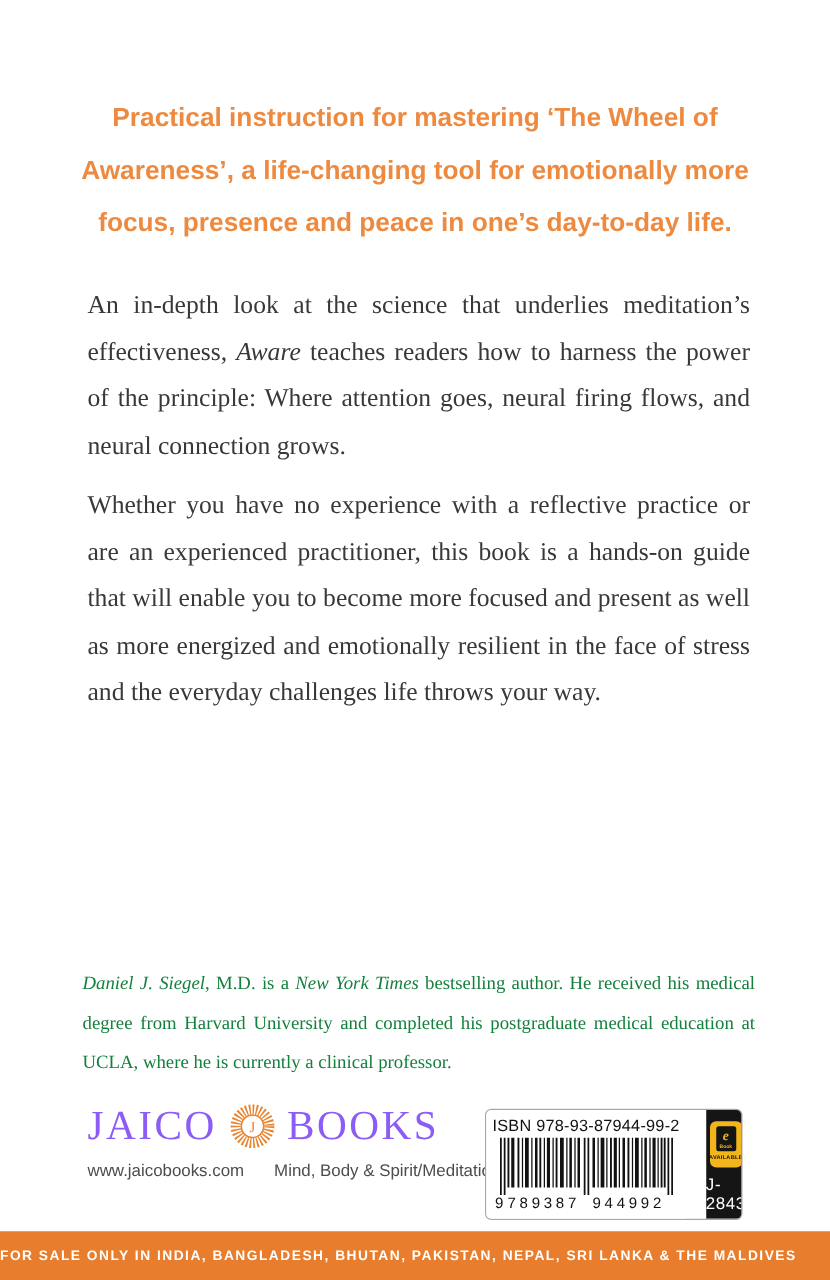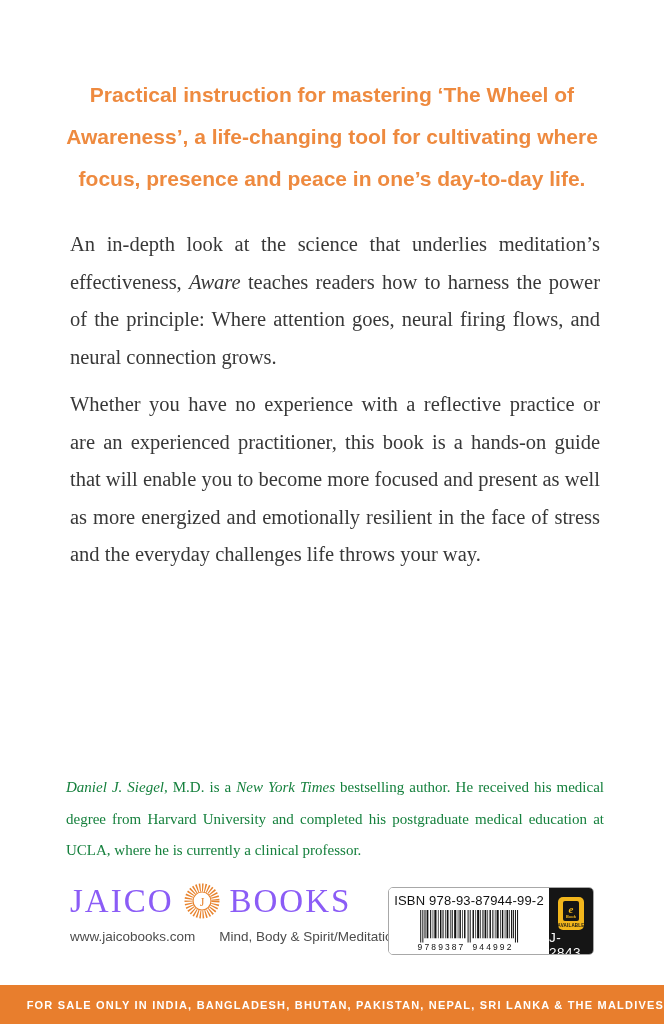--- a/index.html
+++ b/index.html
@@ -43,23 +43,23 @@
     font-size:33px;line-height:38px;color:#8b5cf6;letter-spacing:2px;
   }
   .logo-sub{
     margin-top:9px;display:flex;gap:24px;
     font-family:"Liberation Sans",sans-serif;
     font-size:13.5px;color:#4c4c4c;white-space:nowrap;
   }
 
   
   .barcode-box{
-    position:absolute;left:388px;top:887px;width:206px;height:68px;
+    position:absolute;left:388px;top:887px;width:206px;height:89px;
     display:flex;border:1px solid #a8a8a8;border-radius:5px;
-    overflow:hidden;background:#fff;box-sizing:border-box;
+    overflow:hidden;background:#fff;box-sizing:border-box;gap:16px;
   }
   .barcode-white{
     width:160px;background:#ffffff;
     padding:5px 5px 3px;box-sizing:border-box;
     display:flex;flex-direction:column;align-items:center;
   }
   .isbn-label{
     font-family:"Liberation Sans",sans-serif;
     font-size:13px;color:#111;white-space:nowrap;letter-spacing:.2px;
   }
@@ -82,35 +82,35 @@
   .ebook-book{color:#f2b61c;font-family:"Liberation Sans",sans-serif;font-weight:bold;font-size:4px;line-height:5px;}
   .ebook-avail{color:#151515;font-family:"Liberation Sans",sans-serif;font-weight:bold;font-size:4.5px;line-height:5px;margin-top:2px;letter-spacing:.2px;}
   .panel-code{
     color:#ffffff;font-family:"Liberation Sans",sans-serif;
     font-size:13.5px;letter-spacing:.5px;
   }
 
   
   .banner{
     position:absolute;left:0;right:0;bottom:0;height:39px;
-    background:#e87e2d;display:flex;align-items:center;justify-content:flex-end;
+    background:#e87e2d;display:flex;align-items:center;justify-content:flex-start;
   }
   .banner span{
     color:#ffffff;font-family:"Liberation Sans",sans-serif;
     font-weight:bold;font-size:11px;letter-spacing:1.2px;white-space:nowrap;
   }
 </style>
 </head>
 <body>
 
 <div class="cover">
 
   <div class="tagline">
     <div>Practical instruction for mastering ‘The Wheel of</div>
-    <div>Awareness’, a life-changing tool for cultivating where</div>
+    <div>Awareness’, a life-changing tool for emotionally more</div>
     <div>focus, presence and peace in one’s day-to-day life.</div>
   </div>
 
   <div class="description">
     <p><span>An in-depth look at the science that underlies meditation’s effectiveness, </span><i>Aware</i><span> teaches readers how to harness the power of the principle: Where attention goes, neural firing flows, and neural connection grows.</span></p>
     <p><span>Whether you have no experience with a reflective practice or are an experienced practitioner, this book is a hands-on guide that will enable you to become more focused and present as well as more energized and emotionally resilient in the face of stress and the everyday challenges life throws your way.</span></p>
   </div>
 
   <p class="bio"><i>Daniel J. Siegel</i><span>, M.D. is a </span><i>New York Times</i><span> bestselling author. He received his medical degree from Harvard University and completed his postgraduate medical education at UCLA, where he is currently a clinical professor.</span></p>
 

